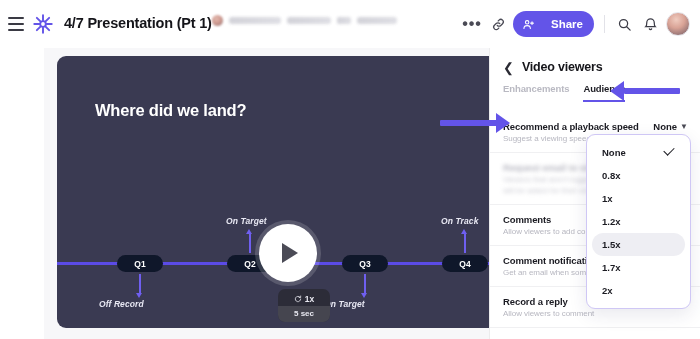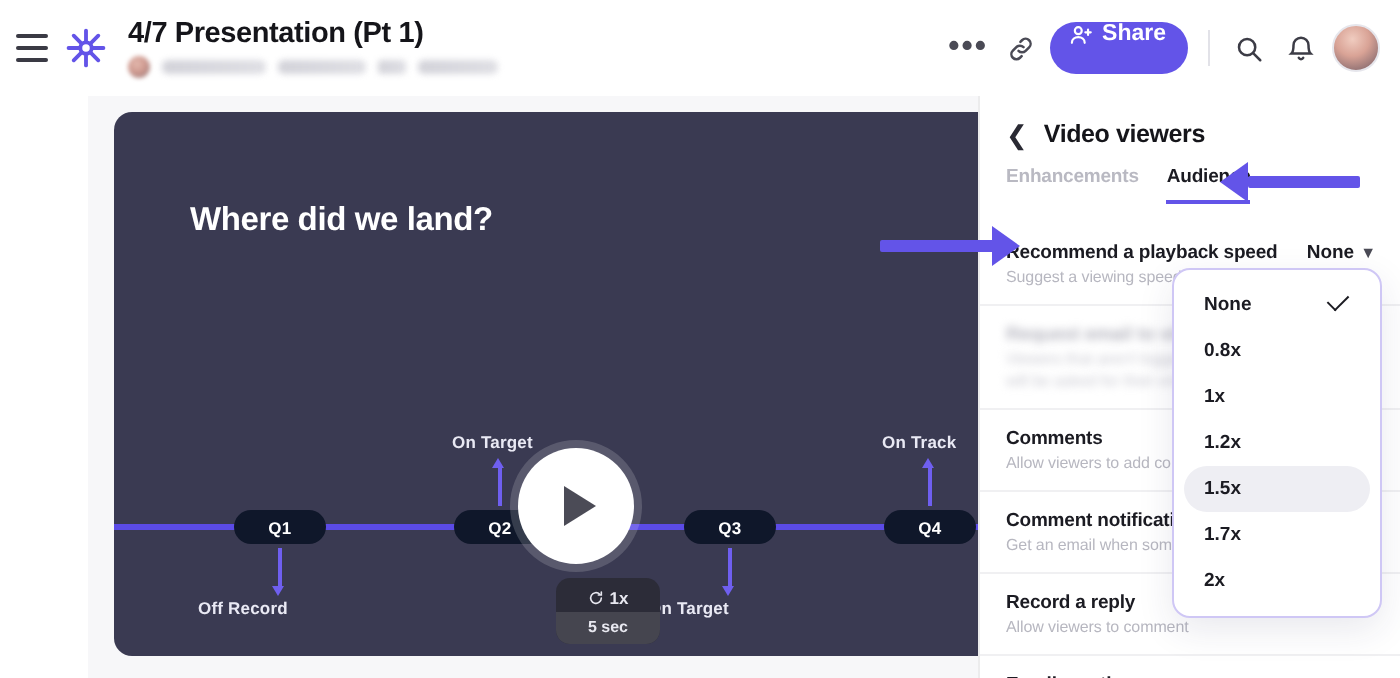--- a/index.html
+++ b/index.html
@@ -24,21 +24,21 @@
     width:16px;height:14px;display:flex;flex-direction:column;
     justify-content:space-between;margin-right:8px;cursor:pointer;flex:0 0 auto;
   }
   .hamburger i{display:block;height:2px;background:#3a3a44;border-radius:1px;}
   .hamburger i:nth-child(1){width:16px;}
   .hamburger i:nth-child(2){width:16px;}
   .hamburger i:nth-child(3){width:16px;}
 
   .loom-mark{width:22px;height:22px;flex:0 0 auto;margin-right:10px;}
 
-  .title-wrap{display:flex;flex-direction:column;justify-content:center;flex:0 0 auto;}
+  .title-wrap{display:flex;justify-content:center;flex:0 0 auto;}
   .vid-title{
     font-size:14.5px;font-weight:bold;color:#15151a;letter-spacing:-0.2px;
     line-height:16px;margin-bottom:3px;
   }
   .meta-row{display:flex;align-items:center;gap:6px;height:12px;}
   .meta-avatar{
     width:11px;height:11px;border-radius:50%;
     background:radial-gradient(circle at 40% 35%, #e3b9ae 0%, #cf9a90 45%, #8b6f72 100%);
     filter:blur(1.1px);flex:0 0 auto;
   }
@@ -53,21 +53,21 @@
   .mb4{width:40px;}
 
   .top-right{margin-left:auto;display:flex;align-items:center;gap:0;}
   .ticon{
     width:26px;height:26px;border-radius:50%;
     display:flex;align-items:center;justify-content:center;cursor:pointer;color:#3c3c46;
   }
   .dots{font-size:16px;line-height:10px;color:#4a4a55;letter-spacing:1px;font-weight:bold;}
   .share-btn{
     height:26px;border-radius:13px;background:#6354e8;color:#fff;
-    display:flex;align-items:flex-start;gap:4px;padding:0 11px 0 9px;
+    display:flex;align-items:center;gap:16px;padding:0 11px 0 9px;
     font-size:11.5px;font-weight:bold;cursor:pointer;margin:0 4px 0 2px;
   }
   .vdiv{width:1px;height:18px;background:#e2e2e8;margin:0 6px;}
   .avatar-top{
     width:24px;height:24px;border-radius:50%;margin-left:3px;
     background:radial-gradient(circle at 42% 30%, #f0ccc0 0%, #d9a396 42%, #6f5a63 100%);
     border:1px solid #e6e6ec;box-sizing:border-box;
   }
 
   
@@ -95,21 +95,21 @@
   .arrow-up:after{
     content:"";position:absolute;top:-4px;left:-2.7px;
     border-left:3.5px solid transparent;border-right:3.5px solid transparent;
     border-bottom:5px solid #6f5ff0;
   }
   .arrow-down:after{
     content:"";position:absolute;bottom:-4px;left:-2.7px;
     border-left:3.5px solid transparent;border-right:3.5px solid transparent;
     border-top:5px solid #6f5ff0;
   }
-  .tl-label{position:absolute;color:#e9e9f4;font-size:8.5px;font-weight:bold;letter-spacing:.1px;}
+  .tl-label{position:absolute;color:#e9e9f4;font-size:8.5px;font-weight:bold;letter-spacing:.1px;font-style:italic;}
 
   .play-btn{
     position:absolute;left:202px;top:168px;width:58px;height:58px;border-radius:50%;
     background:#ffffff;display:flex;align-items:center;justify-content:center;
     box-shadow:0 0 0 4px rgba(255,255,255,.16);cursor:pointer;
   }
   .play-tri{
     width:0;height:0;margin-left:4px;
     border-left:16px solid #4b4b56;
     border-top:10px solid transparent;border-bottom:10px solid transparent;

